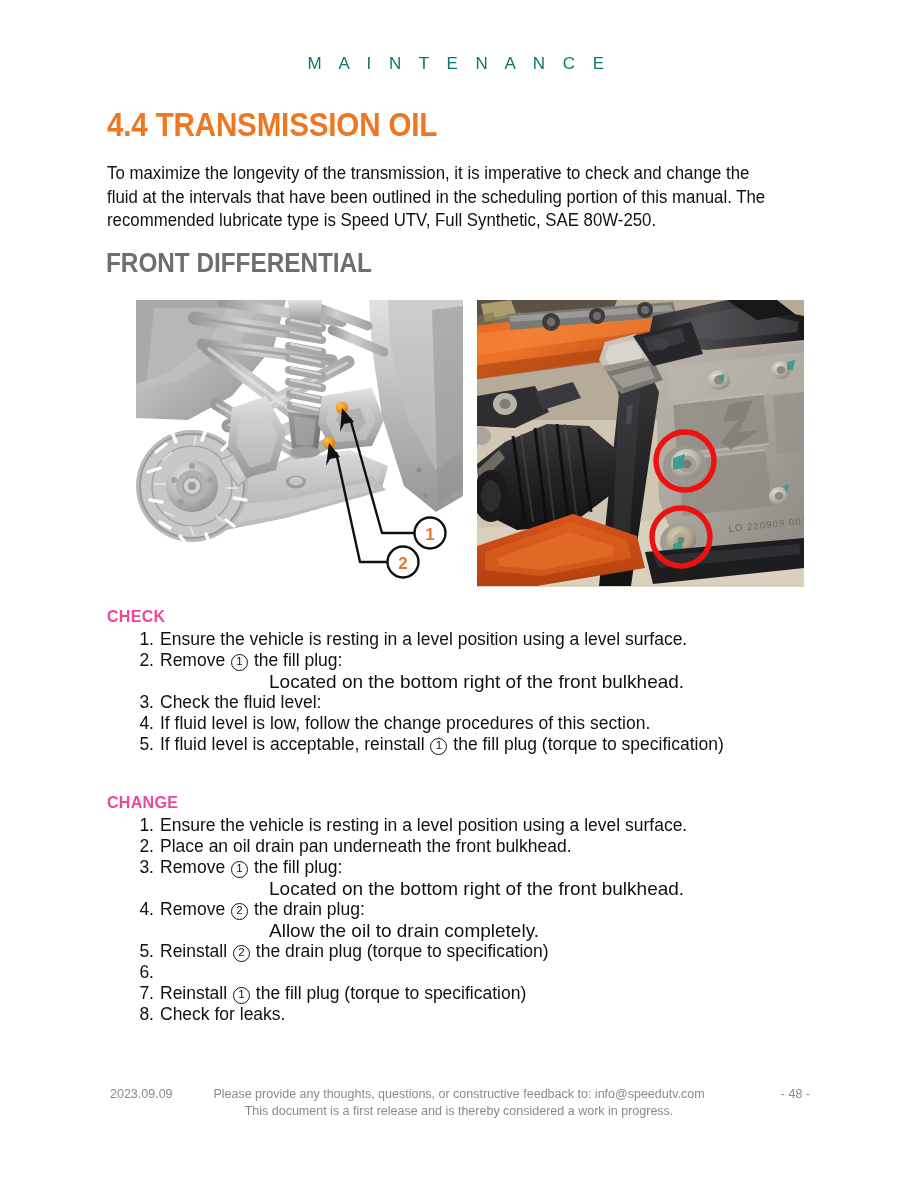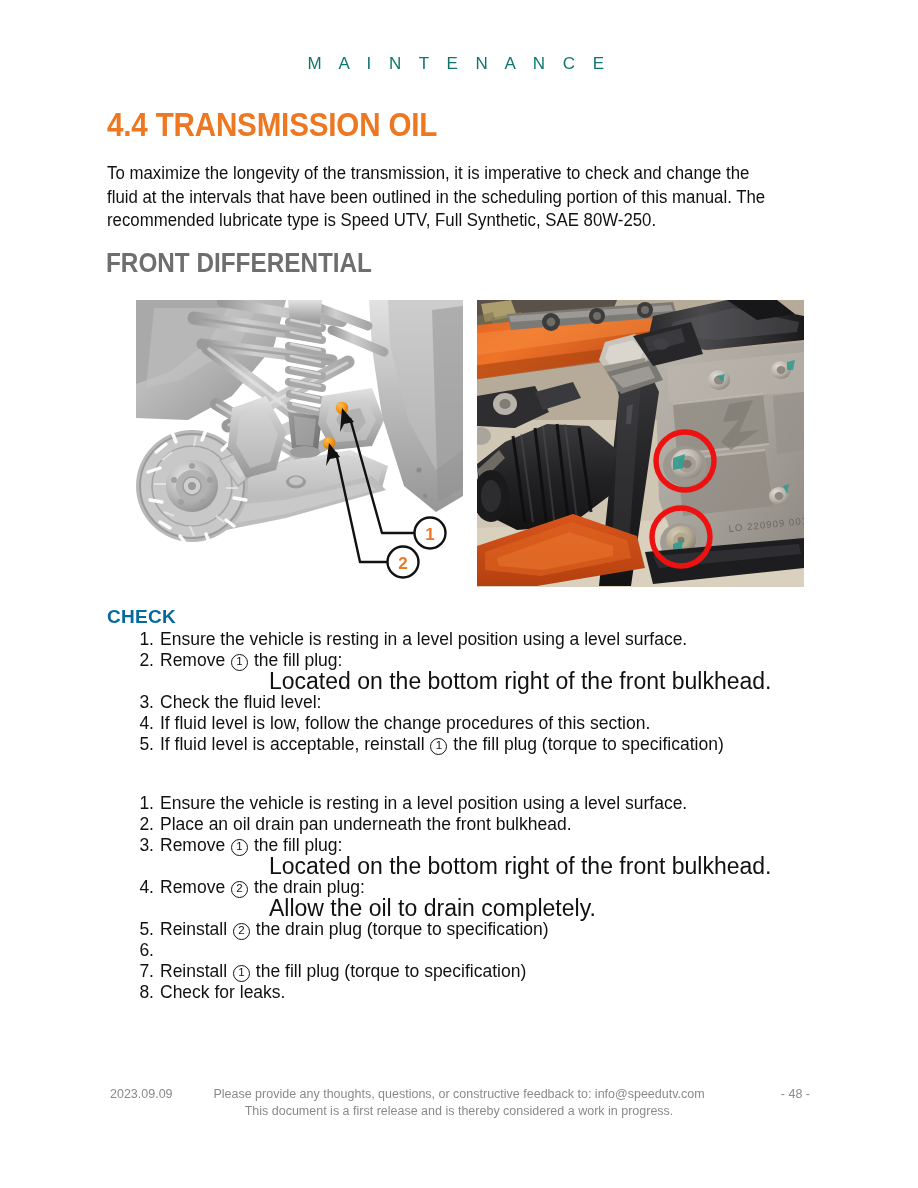--- a/index.html
+++ b/index.html
@@ -101,25 +101,25 @@
   .proc {
     position: absolute;
     left: 107px;
     width: 760px;
     font-family: "Liberation Sans Narrow", "Liberation Sans", sans-serif;
   }
   .proc-check  { top: 607px; }
   .proc-change { top: 793px; }
   .proc h3 {
     margin: 0 0 2px 0;
-    font-size: 19px;
+    font-size: 16px;
     line-height: 20px;
     font-weight: bold;
     letter-spacing: 0.3px;
-    color: #0369a1;
+    color: #ec4899;
   }
   .proc ol {
     margin: 0;
     padding: 0;
     list-style: none;
   }
   .proc li {
     position: relative;
     font-size: 17.5px;
     line-height: 21px;
@@ -131,21 +131,21 @@
     position: absolute;
     left: 19px;
     top: 0;
     width: 28px;
     text-align: right;
     font-size: 17.5px;
     line-height: 21px;
   }
   .proc .sub {
     padding-left: 109px;
-    font-size: 23px;
+    font-size: 19px;
     line-height: 21px;
     color: #111111;
   }
 
   
   .circ {
     display: inline-block;
     width: 15px;
     height: 15px;
     line-height: 13px;
@@ -597,20 +597,21 @@
       <li>
         <span class="num">4.</span><span>If fluid level is low, follow the change procedures of this section.</span>
       </li>
       <li>
         <span class="num">5.</span><span>If fluid level is acceptable, reinstall </span><span class="circ">1</span><span> the fill plug (torque to specification)</span>
       </li>
     </ol>
   </div>
 
   <div class="proc proc-change">
+    <h3>CHANGE</h3>
     <ol>
       <li>
         <span class="num">1.</span><span>Ensure the vehicle is resting in a level position using a level surface.</span>
       </li>
       <li>
         <span class="num">2.</span><span>Place an oil drain pan underneath the front bulkhead.</span>
       </li>
       <li>
         <span class="num">3.</span><span>Remove </span><span class="circ">1</span><span> the fill plug:</span>
         <div class="sub">Located on the bottom right of the front bulkhead.</div>

